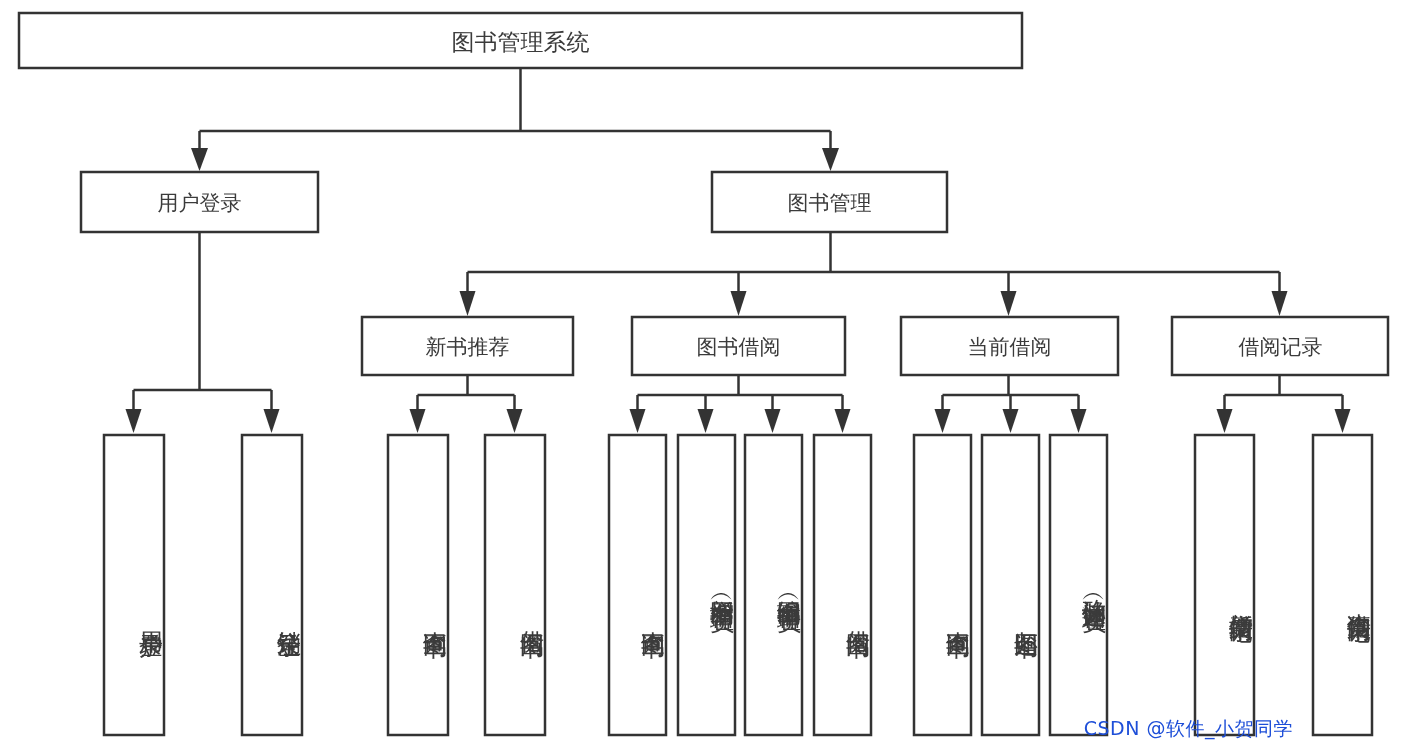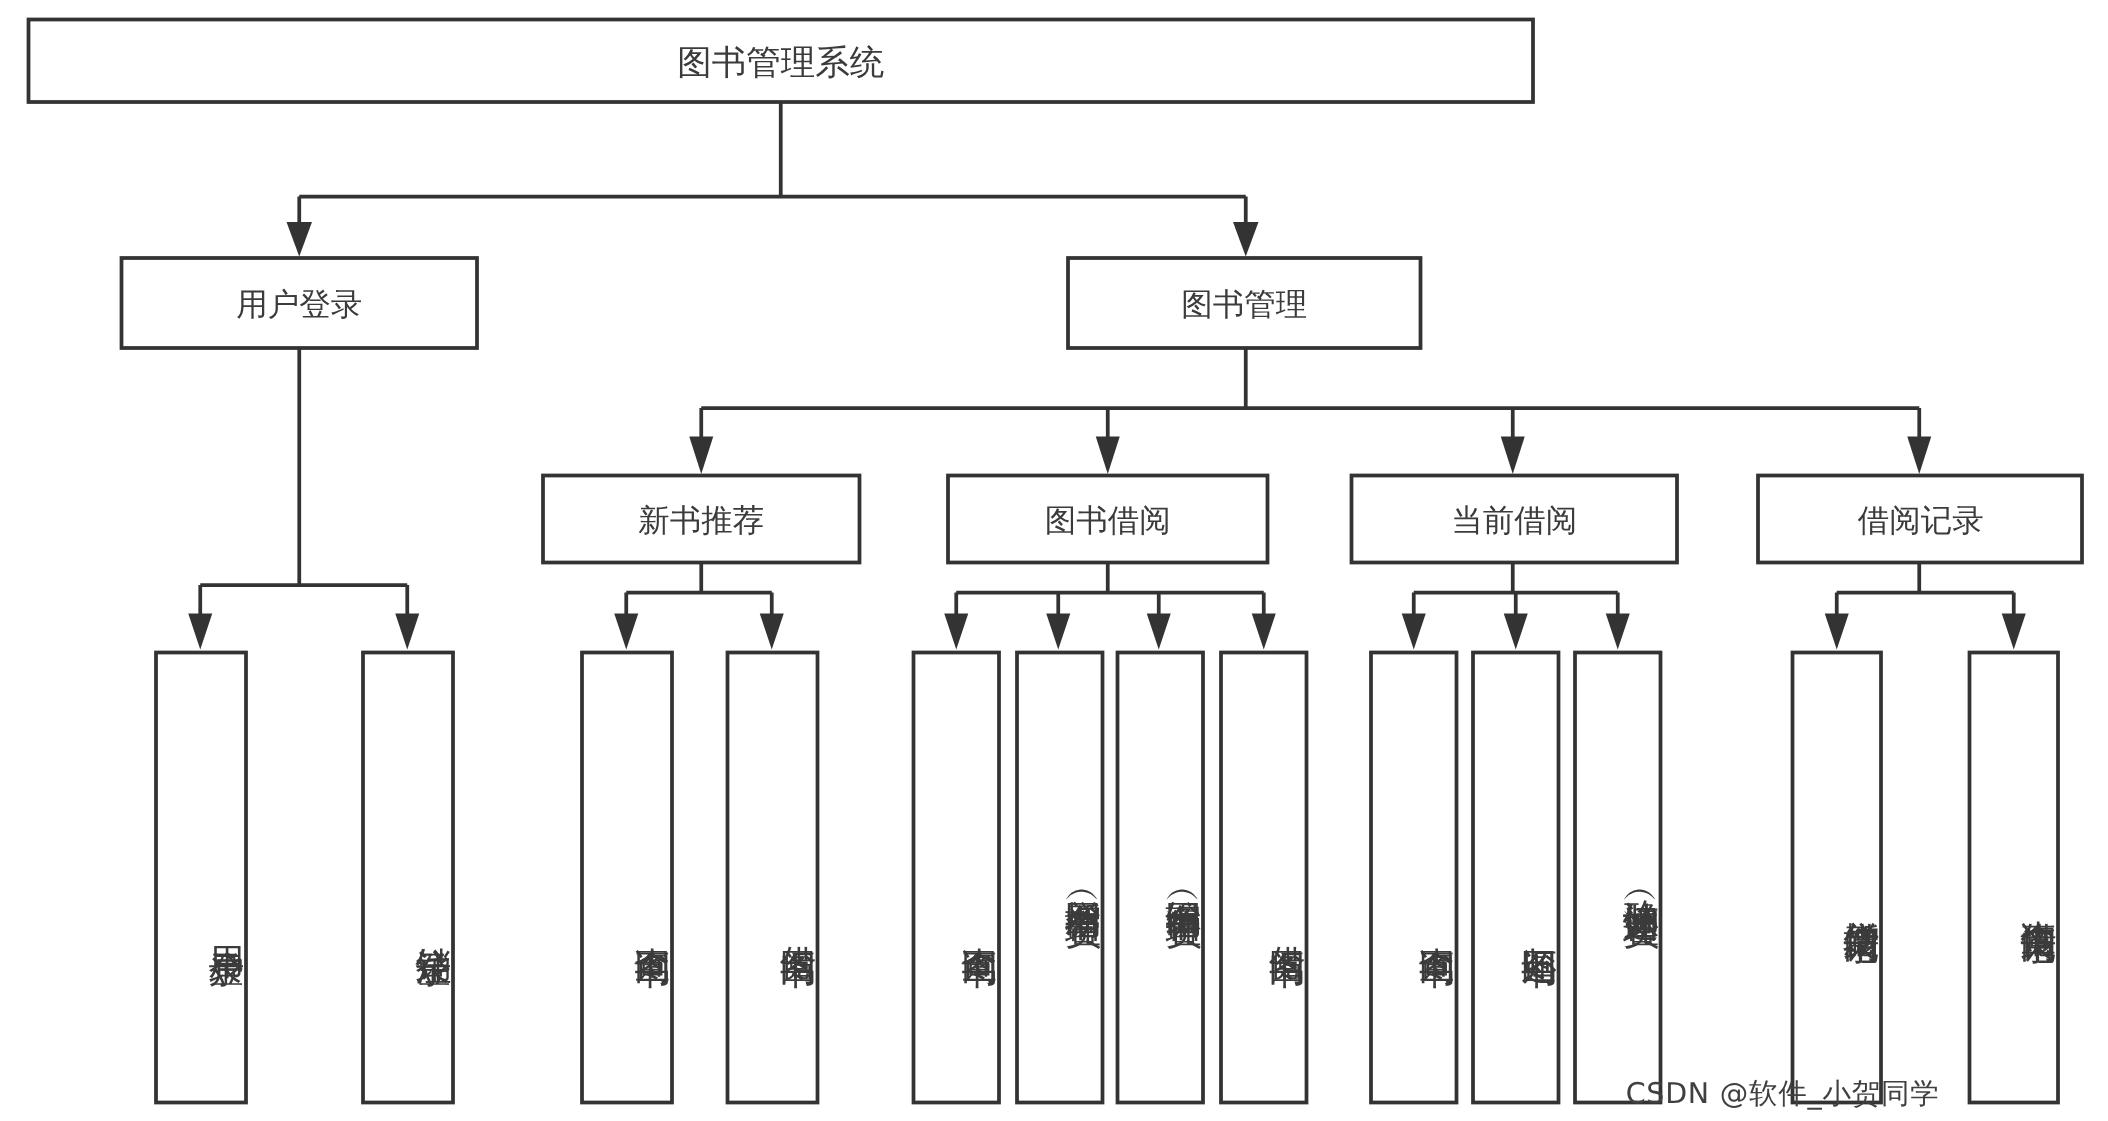--- a/index.html
+++ b/index.html
@@ -71,21 +71,21 @@
     justify-content: center;
     white-space: nowrap;
     pointer-events: none;
   }
   .watermark {
     position: absolute;
     right: 8px;
     bottom: 5px;
     font-family: "DejaVu Sans", "Liberation Sans", sans-serif;
     font-size: 19px;
-    color: #404040;
+    color: #1d4ed8;
     white-space: nowrap;
     letter-spacing: 0.5px;
   }
 </style>
 </head>
 <body>
 
 <div id="diagram-root">
 
   <svg class="diagram-svg" viewBox="0 0 1405 747">

